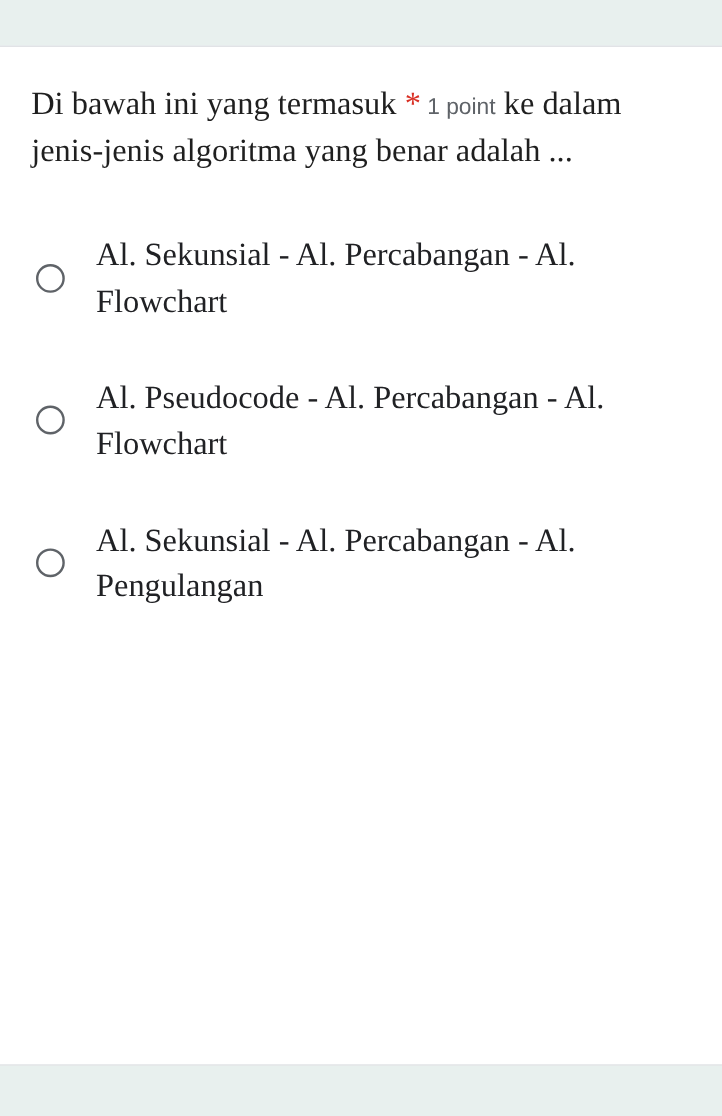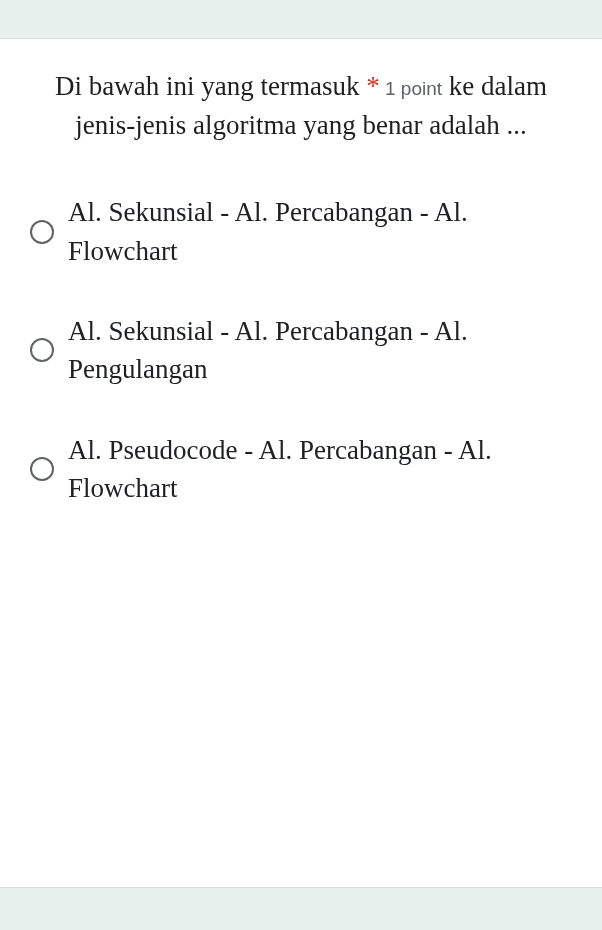--- a/index.html
+++ b/index.html
@@ -25,39 +25,38 @@
   .question-header {
     display: flex;
     align-items: flex-start;
     gap: 8px;
   }
   .question-text {
     font-size: 27px;
     line-height: 1.45;
     color: #1f1f1f;
     flex: 1;
-    text-align: center;
   }
   .asterisk {
     color: #d93025;
   }
   .points {
     font-family: Arial, Helvetica, sans-serif;
     font-size: 19px;
     color: #5f6368;
     white-space: nowrap;
     margin-top: 7px;
   }
   .options {
     margin-top: 48px;
   }
   .option {
     display: flex;
     align-items: center;
-    gap: 14px;
+    gap: 26px;
     margin-bottom: 42px;
     cursor: pointer;
   }
   .radio {
     width: 24px;
     height: 24px;
     flex-shrink: 0;
     border: 2.4px solid #5f6368;
     border-radius: 50%;
     background: #fff;
@@ -81,23 +80,23 @@
   <div class="options">
 
     <div class="option">
       <div class="radio"></div>
       <div class="option-label">Al. Sekunsial - Al. Percabangan - Al. Flowchart</div>
     </div>
 
 
     <div class="option">
       <div class="radio"></div>
-      <div class="option-label">Al. Sekunsial - Al. Percabangan - Al. Pengulangan</div>
+      <div class="option-label">Al. Pseudocode - Al. Percabangan - Al. Flowchart</div>
     </div>
 
     <div class="option">
       <div class="radio"></div>
-      <div class="option-label">Al. Pseudocode - Al. Percabangan - Al. Flowchart</div>
+      <div class="option-label">Al. Sekunsial - Al. Percabangan - Al. Pengulangan</div>
     </div>
 
   </div>
 
 </div>
 
 </body></html>

